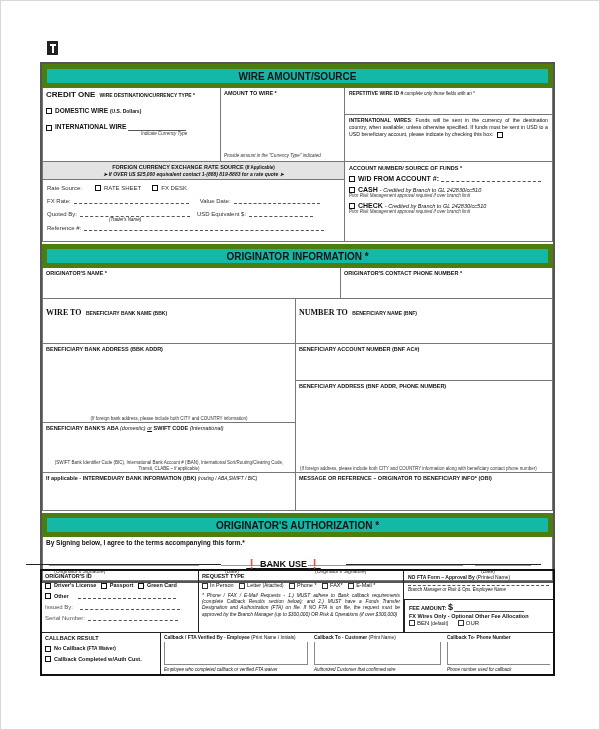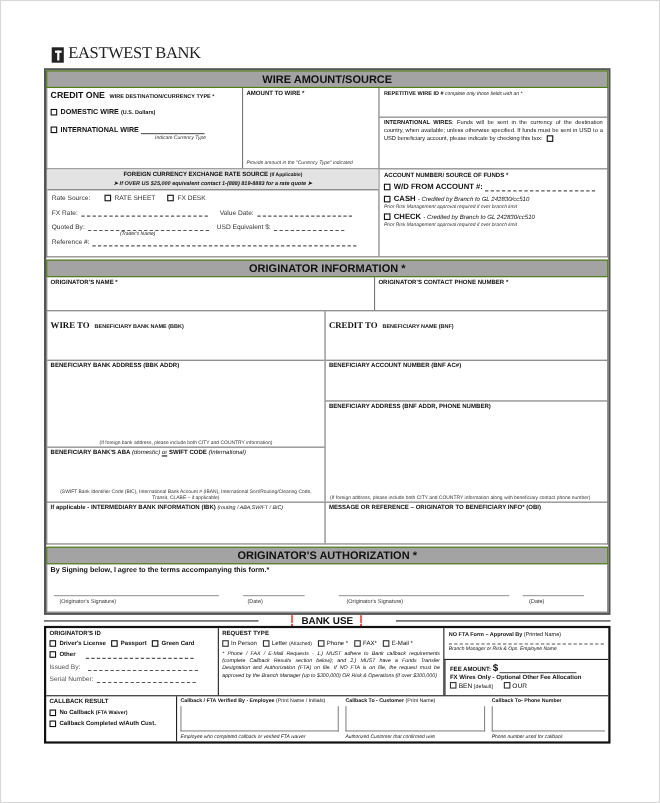--- a/index.html
+++ b/index.html
@@ -9,48 +9,47 @@
 
   .logo { position: absolute; left: 46px; top: 40px; display: flex; align-items: center; gap: 4px; }
   .logo-mark { width: 11px; height: 14px; background: #222; position: relative; }
   .logo-mark::before { content: ""; position: absolute; left: 3px; top: 3px; width: 6px; height: 2px; background: #fff; }
   .logo-mark::after { content: ""; position: absolute; left: 5px; top: 3px; width: 2px; height: 9px; background: #fff; }
   .logo-text { font-family: "Liberation Serif", serif; font-size: 15px; letter-spacing: -0.3px; color: #222; }
 
   .doc-title { position: absolute; right: 50px; top: 47px; font-size: 12.5px; font-weight: bold; color: #111; letter-spacing: 0.1px; }
 
   .frame { position: absolute; left: 39px; top: 61px; width: 515px; border: 2px solid #555; }
-  .sec-head { text-align: center; font-size: 10px; font-weight: bold; border: 1px solid #4d7c0f; padding: 2px 0 1px; background: #a3a3a3; }
+  .sec-head { text-align: center; font-size: 10px; font-weight: bold; border: 5px solid #4d7c0f; padding: 2px 0 1px; background: #14b8a6; }
   .row { display: flex; border-left: 1px solid #777; border-right: 1px solid #777; border-bottom: 1px solid #777; }
   .cell { border-right: 1px solid #777; position: relative; }
   .cell:last-child { border-right: none; }
   .lbl { font-size: 5.5px; font-weight: bold; text-transform: uppercase; padding: 2px 3px; }
   .lbl-big { font-size: 8px; font-weight: bold; font-family: Liberation Serif, serif; }
   .ital { font-style: italic; font-weight: normal; }
   .cb { display: inline-block; width: 6px; height: 6px; border: 1.5px solid #111; vertical-align: middle; margin-right: 3px; }
   .cb-thin { display: inline-block; width: 6px; height: 6px; border: 0.8px solid #333; vertical-align: middle; margin-right: 2px; }
   .line { display: inline-block; border-bottom: 1px dashed #555; height: 6px; vertical-align: bottom; }
   .gray-band { background: #e3e3e3; text-align: center; font-size: 5.5px; font-weight: bold; padding: 2px 0; border-bottom: 1px solid #777; }
   .field-line { font-size: 6px; color: #333; display: flex; align-items: flex-end; gap: 3px; height: 13px; }
   .note { font-size: 4.5px; color: #333; text-align: center; position: absolute; left: 0; right: 0; bottom: 1px; }
 
-  .bank-use-title { position: absolute; left: 39px; top: 558px; width: 515px; text-align: center; font-size: 9px; font-weight: bold; }
+  .bank-use-title { position: absolute; left: 25px; top: 558px; width: 515px; text-align: center; font-size: 9px; font-weight: bold; text-decoration: underline; }
   .bank-use-title::before, .bank-use-title::after { content: ""; position: absolute; top: 5px; height: 1px; background: #222; width: 195px; }
   .bank-use-title::before { left: 0; }
   .bank-use-title::after { right: 0; }
   .bank-frame { position: absolute; left: 39px; top: 568px; width: 515px; height: 107px; border: 2px solid #111; }
 </style>
 </head>
 <body>
 
 <div class="page">
 
   <div class="logo">
     <span class="logo-mark"></span>
-    <span class="logo-text">EASTWEST BANK</span>
   </div>
 
   <div class="frame">
 
     <div class="sec-head">WIRE AMOUNT/SOURCE</div>
 
     <div class="row" style="height:74px;">
       <div class="cell" style="width:178px; padding:2px 3px;">
         <div style="font-size:8px; font-weight:bold;">
           <span>CREDIT ONE</span>
@@ -165,21 +164,21 @@
             <span class="ital">(domestic)</span>
             <span style="text-decoration:underline; font-weight:normal;">or</span>
             <span>SWIFT CODE</span>
             <span class="ital">(International)</span>
           </div>
           <div class="note" style="padding:0 6px; line-height:1.2;">(SWIFT Bank Identifier Code (BIC), International Bank Account # (IBAN), International Sort/Routing/Clearing Code, Transit, CLABE – if applicable)</div>
         </div>
       </div>
       <div class="cell" style="flex:1; display:flex; flex-direction:column;">
         <div style="height:45px; border-bottom:1px solid #777; padding:2px 3px;">
-          <span class="lbl-big">CREDIT TO</span>
+          <span class="lbl-big">NUMBER TO</span>
           <span style="font-size:5px; font-weight:bold;">BENEFICIARY NAME (BNF)</span>
         </div>
         <div style="height:37px; border-bottom:1px solid #777;">
           <div class="lbl">BENEFICIARY ACCOUNT NUMBER (BNF AC#)</div>
         </div>
         <div style="flex:1; position:relative;">
           <div class="lbl">BENEFICIARY ADDRESS (BNF ADDR, PHONE NUMBER)</div>
           <div class="note" style="text-align:left; padding-left:4px;">(If foreign address, please include both CITY and COUNTRY information along with beneficiary contact phone number)</div>
         </div>
       </div>

